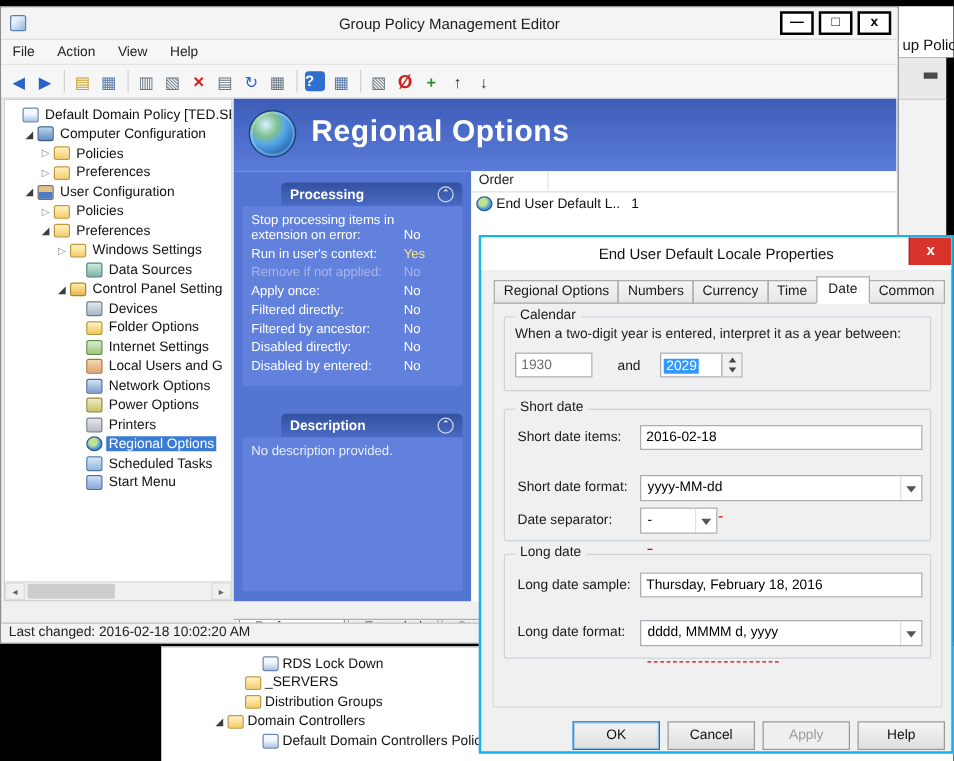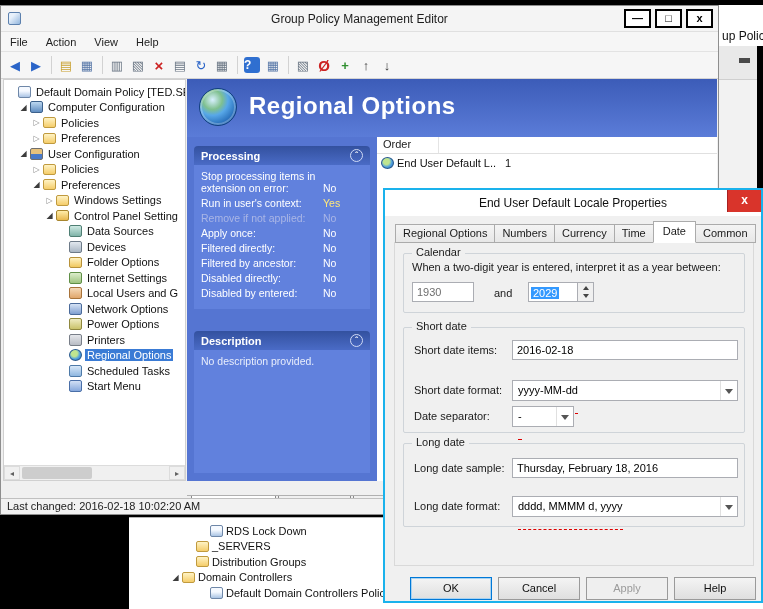--- a/index.html
+++ b/index.html
@@ -82,21 +82,21 @@
   .chead{position:absolute;left:0;top:0;right:0;height:58px;background:linear-gradient(180deg,#3c5cb8,#5b7cd8);}
   .globe-big{position:absolute;left:12px;top:9px;width:38px;height:38px;border-radius:50%;
              background:radial-gradient(circle at 35% 30%,#d8f0ff 0%,#7fc08f 28%,#58a8e8 45%,#1b5fae 80%);
              border:1px solid #12407e;box-shadow:0 0 0 2px rgba(255,255,255,.25) inset;}
   .chead-title{position:absolute;left:62px;top:13px;font-size:24px;font-weight:bold;color:#fff;letter-spacing:.5px;}
 
   .pane{position:absolute;left:0;top:58px;width:190px;bottom:0;background:#5575d2;}
   .pbox{position:absolute;left:7px;width:176px;border-radius:4px 4px 0 0;}
   .pbox1{top:9px;} .pbox2{top:194px;height:142px;}
   .pbox-h{height:19px;border-radius:4px 4px 0 0;background:linear-gradient(180deg,#33519f,#4a6bc6);
-          color:#fff;font-size:11px;font-weight:bold;display:flex;align-items:center;padding:0 7px;}
+          color:#fff;font-size:11px;font-weight:bold;display:flex;align-items:center;padding:0 7px;margin-left:31px;}
   .pbox-h .htxt{flex:1;}
   .chev{width:13px;height:13px;border:1px solid #cfd9f5;border-radius:50%;font-size:9px;line-height:11px;text-align:center;color:#fff;}
   .chev::before{content:"ˆ";}
   .pbox-b{background:#6181dd;padding:5px 7px 7px;}
   .pbox2 .pbox-b{height:123px;color:#e8edfb;font-size:10.5px;}
   .prow{display:flex;align-items:flex-end;margin-bottom:3px;line-height:12px;}
   .plabel{flex:1;max-width:118px;font-size:10.5px;color:#fff;}
   .pval{font-size:10.5px;color:#fff;margin-left:4px;}
   .prow:nth-child(2) .pval{color:#ffe87a;}
   .prow:nth-child(3) .plabel,.prow:nth-child(3) .pval{color:#aab6e6;}
@@ -146,21 +146,21 @@
   .carr::before{content:"";width:0;height:0;border:4px solid transparent;border-top:5px solid #555;margin-top:5px;}
   .red-ul{border-bottom:1px dashed #dd0000;padding-bottom:17px;}
   .spin{position:absolute;height:20px;display:flex;background:#fff;border:1px solid #abadb3;}
   .spin-val{width:48px;font-size:11px;line-height:18px;padding:1px 2px;}
   .selblue{background:#3399ff;color:#fff;padding:0 2px;}
   .spin-btns{width:16px;border-left:1px solid #abadb3;display:flex;flex-direction:column;background:#f0f0f0;}
   .spin-up,.spin-dn{flex:1;display:flex;align-items:center;justify-content:center;}
   .spin-up::before{content:"";border:3px solid transparent;border-bottom:4px solid #444;margin-bottom:2px;}
   .spin-dn::before{content:"";border:3px solid transparent;border-top:4px solid #444;margin-top:2px;}
   .dbtns{position:absolute;left:0;top:387px;width:376px;display:flex;justify-content:flex-end;gap:6px;padding-right:5px;}
-  .dbtn{width:82px;height:23px;background:linear-gradient(#f4f4f4,#dfdfdf);border:1px solid #9a9a9a;
+  .dbtn{width:70px;height:23px;background:linear-gradient(#f4f4f4,#dfdfdf);border:1px solid #9a9a9a;
         font-size:11px;color:#111;text-align:center;line-height:21px;}
   .dbtn.def{border:1px solid #0078d7;box-shadow:0 0 0 1px #a8d2f0 inset;}
   .dbtn.dis{color:#9b9b9b;background:#efefef;}
 </style>
 </head>
 <body>
 
 <div class="stage">
 
   <div class="strip">
@@ -282,29 +282,29 @@
         <div class="trow l2">
           <span class="exp open"></span>
             <span class="ti ic-folder"></span>
             <span class="tlabel">Preferences</span>
         </div>
         <div class="trow l3">
           <span class="exp closed"></span>
             <span class="ti ic-folder"></span>
             <span class="tlabel">Windows Settings</span>
         </div>
+        <div class="trow l4">
+          <span class="exp none"></span>
+            <span class="ti ic-data-sources"></span>
+            <span class="tlabel">Data Sources</span>
+        </div>
         <div class="trow l3">
           <span class="exp open"></span>
             <span class="ti ic-folder-gear"></span>
             <span class="tlabel">Control Panel Setting</span>
-        </div>
-        <div class="trow l4">
-          <span class="exp none"></span>
-            <span class="ti ic-data-sources"></span>
-            <span class="tlabel">Data Sources</span>
         </div>
         <div class="trow l4">
           <span class="exp none"></span>
             <span class="ti ic-devices"></span>
             <span class="tlabel">Devices</span>
         </div>
         <div class="trow l4">
           <span class="exp none"></span>
             <span class="ti ic-folder-options"></span>
             <span class="tlabel">Folder Options</span>

